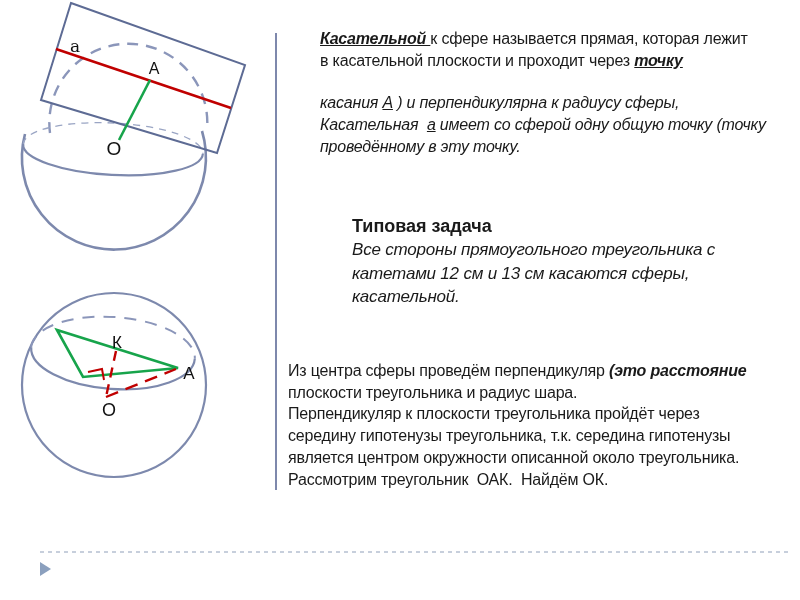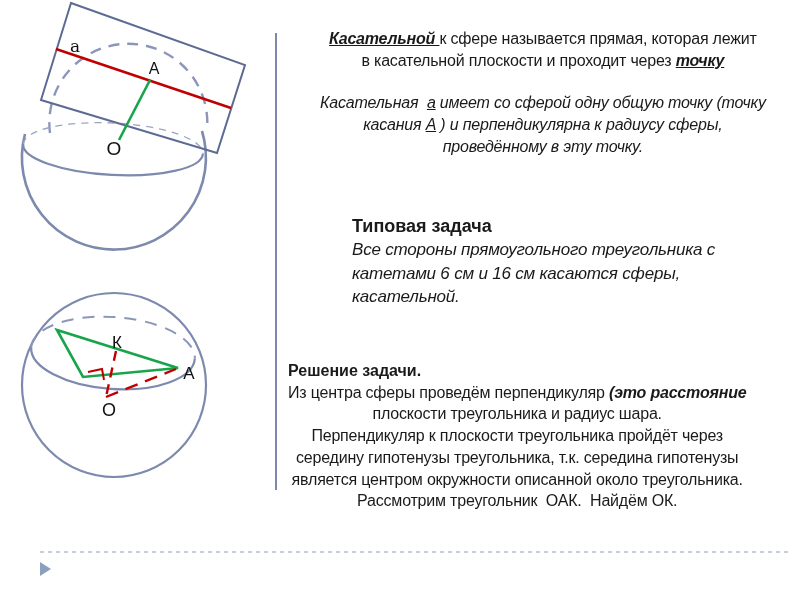--- a/index.html
+++ b/index.html
@@ -1,20 +1,20 @@
 <!DOCTYPE html>
 <html><head>
 <meta charset="utf-8">
 <style>
   html,body{margin:0;padding:0;background:#fff;}
   #slide{position:relative;width:800px;height:600px;background:#ffffff;overflow:hidden;
          font-family:"Liberation Sans",sans-serif;color:#1a1a1a;}
   .abs{position:absolute;}
   .line{white-space:pre;}
-  .b1 .line,.b3 .line{font-size:16px;line-height:21.7px;letter-spacing:-0.2px;text-align:center;}
+  .b1 .line,.b3 .line{font-size:16px;line-height:21.7px;letter-spacing:-0.2px;}
   .b2 .line{font-size:17px;line-height:23.6px;font-style:italic;letter-spacing:-0.2px;}
   .seg-bu{font-weight:bold;font-style:italic;text-decoration:underline;}
   .seg-u{text-decoration:underline;}
   .seg-bi{font-weight:bold;font-style:italic;}
   .it{font-style:italic;}
   .title1{font-size:18px;font-weight:bold;line-height:24px;}
   .title2{font-size:16px;font-weight:bold;line-height:21.7px;}
   .spacer{height:21px;}
   #divider{position:absolute;left:275px;top:33px;width:2px;height:457px;background:#7e88ac;}
   #footer-line{position:absolute;left:40px;top:551px;width:752px;height:2px;
@@ -59,34 +59,33 @@
     <text x="189" y="379" font-size="17" text-anchor="middle">А</text>
     <text x="109" y="416" font-size="18" text-anchor="middle">О</text>
   </svg>
 
   <div id="divider"></div>
 
   <div class="abs b1" style="left:320px;top:28px">
     <div class="line"><span class="seg-bu">Касательной </span><span>к сфере называется прямая, которая лежит</span></div>
     <div class="line"><span>в касательной плоскости и проходит через </span><span class="seg-bu">точку</span></div>
     <div class="spacer"></div>
+    <div class="line it"><span>касания </span><span class="seg-u">А</span><span> ) и перпендикулярна к радиусу сферы,</span></div>
     <div class="line it"><span>Касательная  </span><span class="seg-u">а</span><span> имеет со сферой одну общую точку (точку</span></div>
-    <div class="line it"><span>касания </span><span class="seg-u">А</span><span> ) и перпендикулярна к радиусу сферы,</span></div>
     <div class="line it"><span>проведённому в эту точку.</span></div>
   </div>
 
   <div class="abs b2" style="left:352px;top:214px">
     <div class="title1">Типовая задача</div>
     <div class="line">Все стороны прямоугольного треугольника с</div>
-    <div class="line">катетами 6 см и 16 см касаются сферы,</div>
+    <div class="line">катетами 12 см и 13 см касаются сферы,</div>
     <div class="line">касательной.</div>
   </div>
 
   <div class="abs b3" style="left:288px;top:360px">
-    <div class="title2">Решение задачи.</div>
     <div class="line"><span>Из центра сферы проведём перпендикуляр </span><span class="seg-bi">(это расстояние</span></div>
     <div class="line">плоскости треугольника и радиус шара.</div>
     <div class="line">Перпендикуляр к плоскости треугольника пройдёт через</div>
     <div class="line">середину гипотенузы треугольника, т.к. середина гипотенузы</div>
     <div class="line">является центром окружности описанной около треугольника.</div>
     <div class="line">Рассмотрим треугольник  ОАК.  Найдём ОК.</div>
   </div>
 
   <div id="footer-line"></div>
   <div id="footer-arrow"></div>

